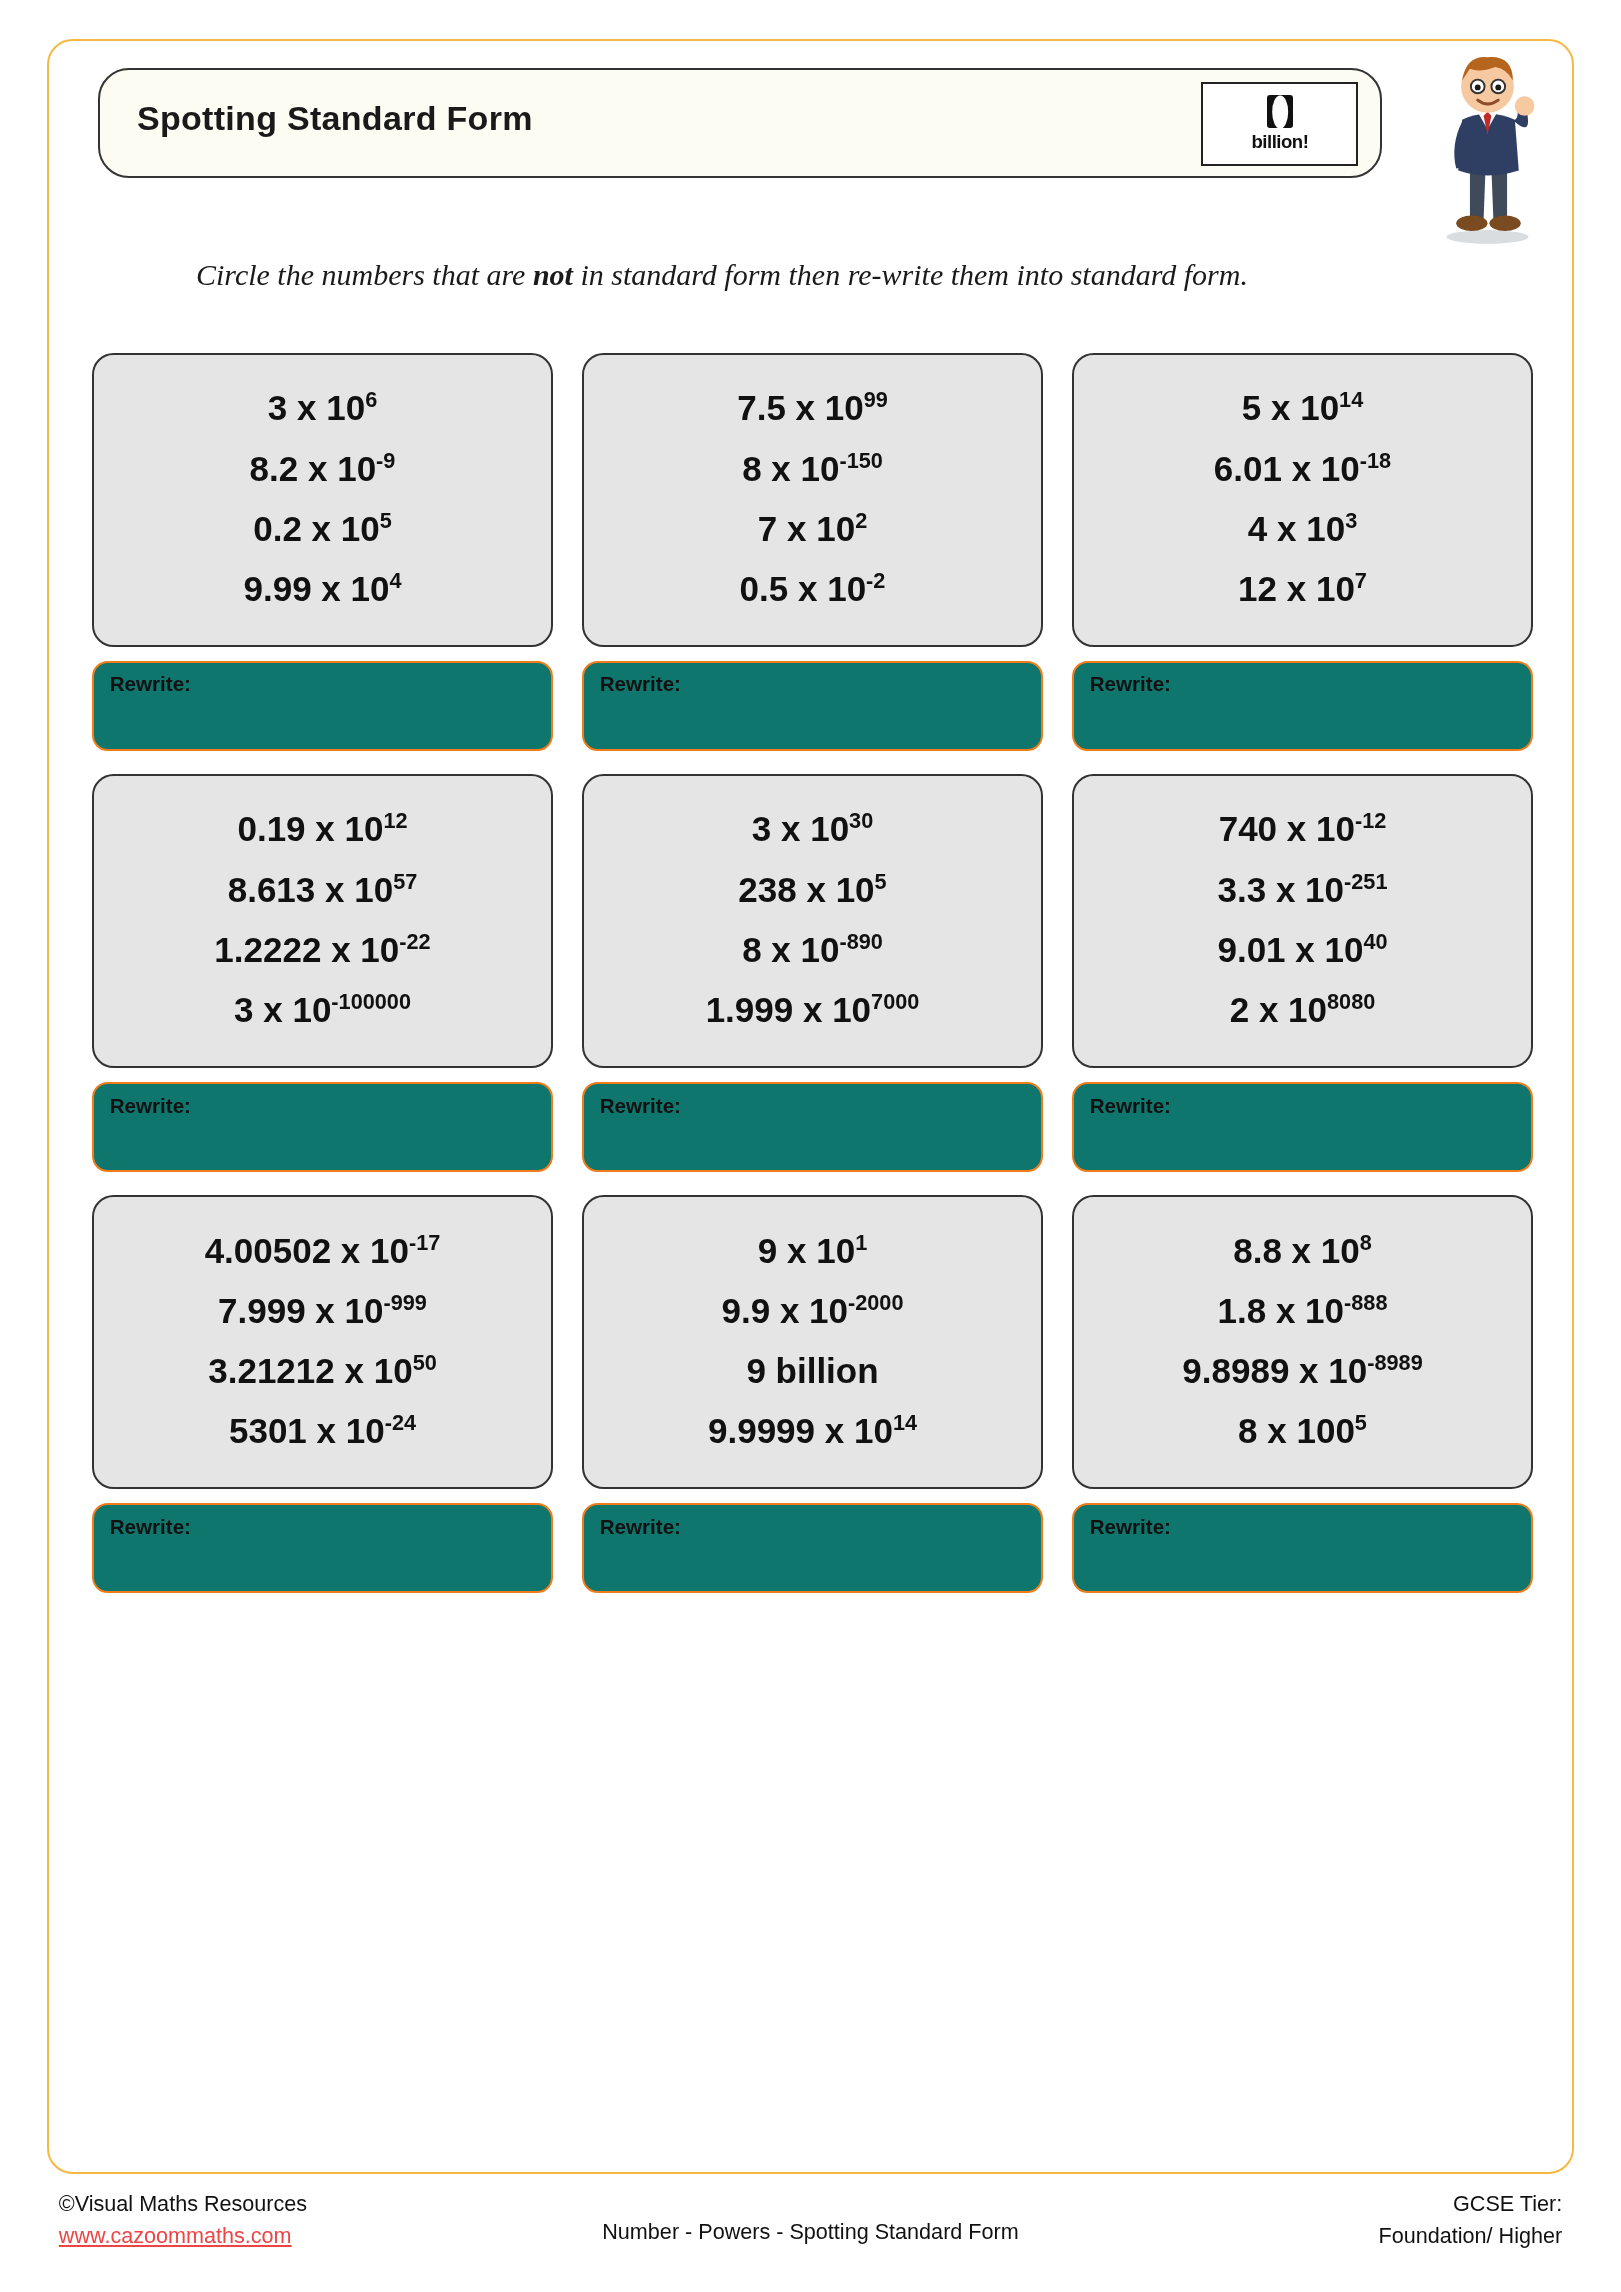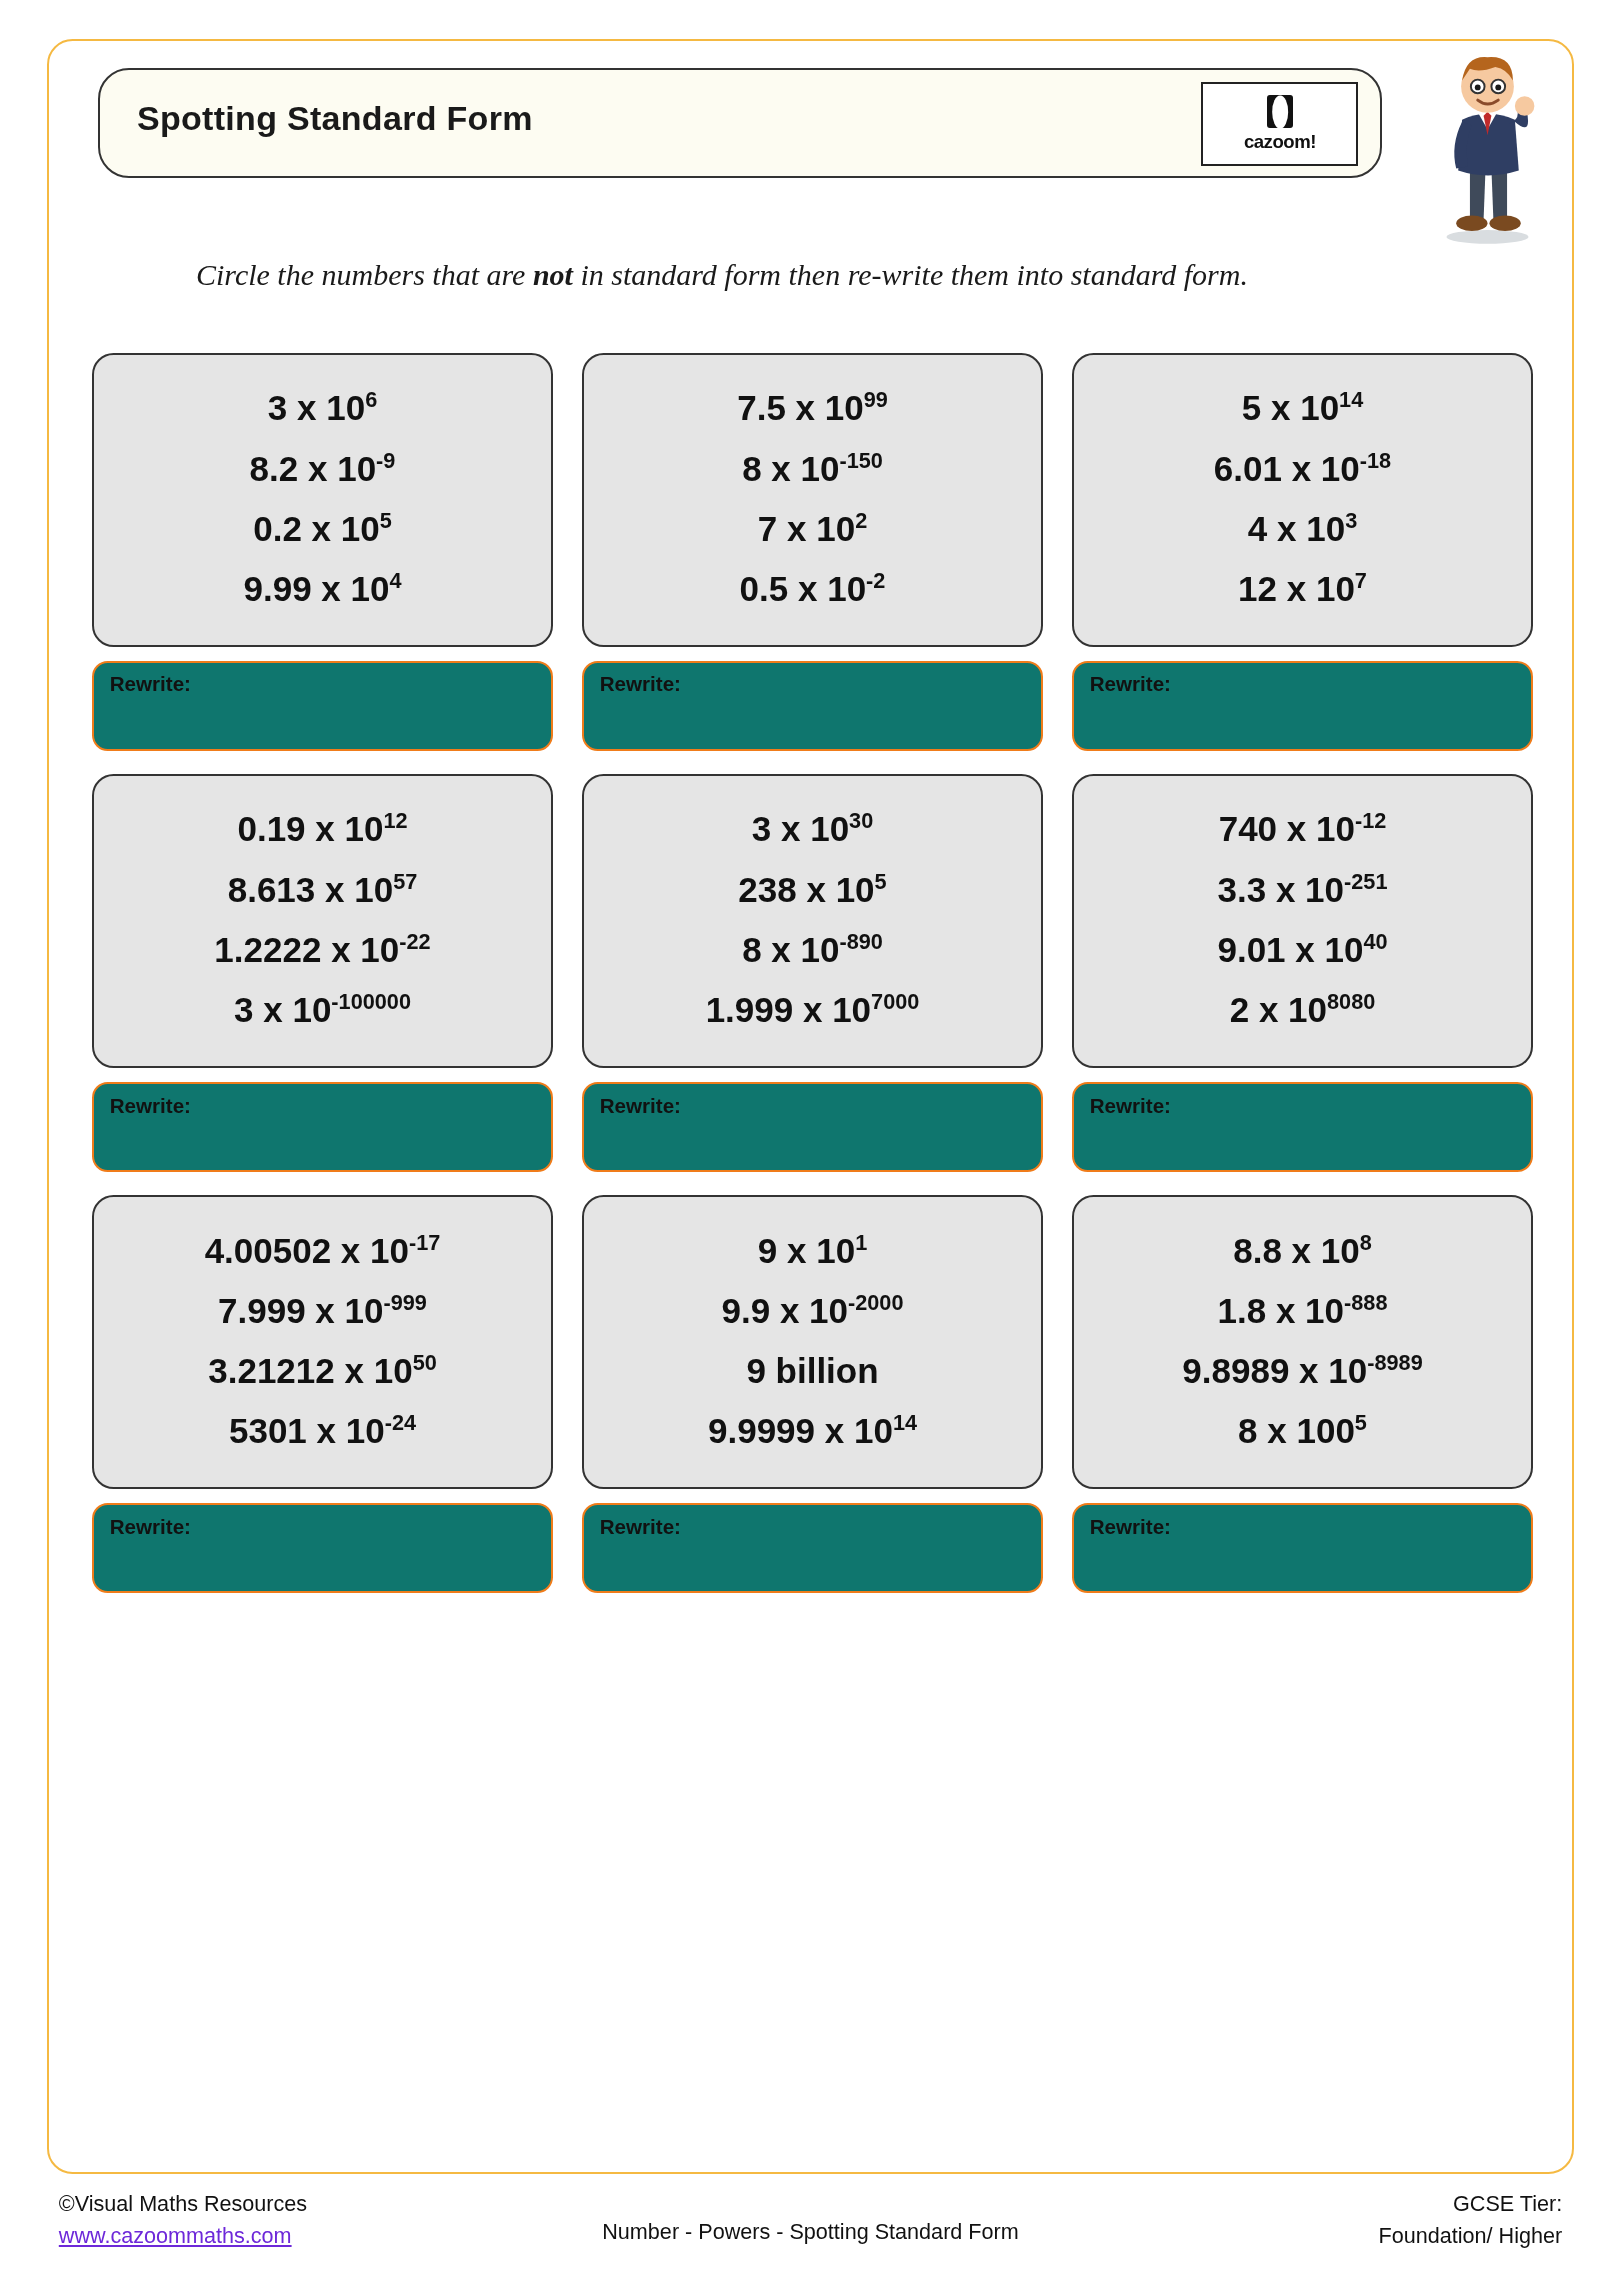--- a/index.html
+++ b/index.html
@@ -172,21 +172,21 @@
     font-size: 21.6px;
     color: #111;
   }
   .footer-left {
     position: absolute;
     left: 11.8px;
     top: 0;
     line-height: 1.5;
   }
   .footer-link {
-    color: #6d28d9;
+    color: #ef4444;
     text-decoration: underline;
     display: block;
   }
   .footer-center {
     position: absolute;
     left: 0;
     right: 0;
     top: 31px;
     text-align: center;
   }
@@ -200,21 +200,21 @@
 </style>
 </head>
 <body>
 
 <div class="page-frame">
 
   <div class="header-bar">
     <div class="header-title">Spotting Standard Form</div>
     <div class="logo-box">
       <div class="logo-mark"></div>
-      <div class="logo-text">cazoom!</div>
+      <div class="logo-text">billion!</div>
     </div>
   </div>
 
   <div class="mascot">
     <svg viewBox="0 0 132 200" width="129" height="196" aria-hidden="true">
       <ellipse cx="66" cy="190" rx="42" ry="7" fill="#d9dde0"></ellipse>
 
       <path d="M48 118 L48 172 L62 172 L64 120 Z" fill="#3f4a5a"></path>
       <path d="M70 120 L72 172 L86 172 L86 118 Z" fill="#3f4a5a"></path>
       <ellipse cx="50" cy="176" rx="16" ry="8" fill="#7a4a20"></ellipse>

